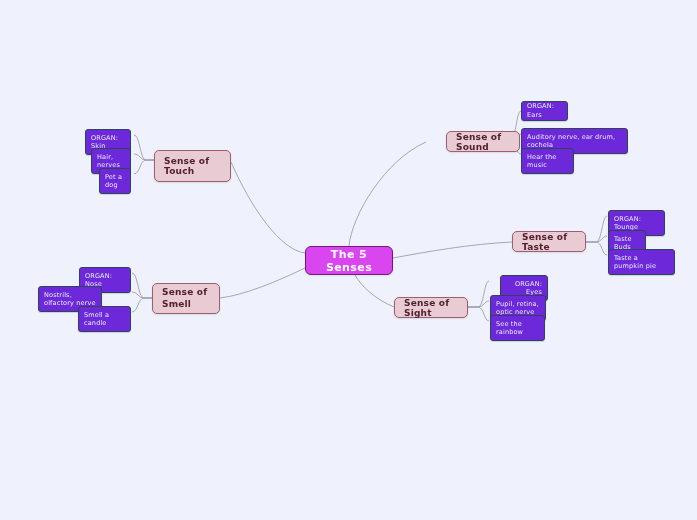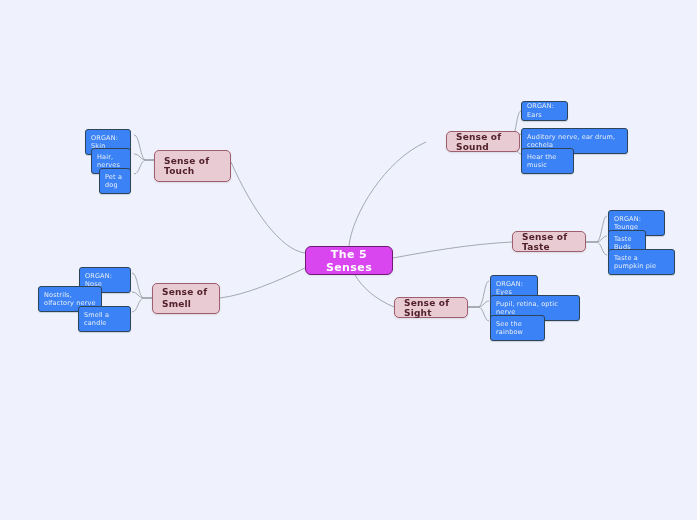--- a/index.html
+++ b/index.html
@@ -62,21 +62,21 @@
   .branch.center-text {
     justify-content: center;
   }
   .branch.two-line {
     line-height: 1.28;
     align-items: center;
   }
 
   
   .leaf {
-    background: #3b82f6;
+    background: #6d28d9;
     border: 1px solid #2d4459;
     border-radius: 3px;
     color: #e7eef4;
     font-size: 6.5px;
     letter-spacing: 0.15px;
     padding: 12px 5px;
     box-shadow: 0 1px 1px rgba(40,60,80,0.18);
   }
   .leaf.right-side {
     justify-content: flex-start;
@@ -174,24 +174,24 @@
       </div>
       <div class="node leaf right-side" style="left: 608px; top: 230px; width: 38px; height: 12px;">
         <span class="leaf-text">Taste Buds</span>
       </div>
       <div class="node leaf right-side" style="left: 608px; top: 249px; width: 67px; height: 12px;">
         <span class="leaf-text">Taste a pumpkin pie</span>
       </div>
       <div class="node branch center-text" style="left: 394px; top: 297px; width: 74px; height: 21px;">
         <span class="leaf-text">Sense of Sight</span>
       </div>
-      <div class="node leaf right-side" style="left: 490px; top: 275px; width: 48px; height: 12px;">
+      <div class="node leaf right-side" style="left: 500px; top: 275px; width: 48px; height: 12px; text-align: right;">
         <span class="leaf-text">ORGAN: Eyes</span>
       </div>
-      <div class="node leaf right-side" style="left: 490px; top: 295px; width: 90px; height: 12px;">
+      <div class="node leaf right-side" style="left: 490px; top: 295px; width: 56px; height: 12px;">
         <span class="leaf-text">Pupil, retina, optic nerve</span>
       </div>
       <div class="node leaf right-side" style="left: 490px; top: 315px; width: 55px; height: 12px;">
         <span class="leaf-text">See the rainbow</span>
       </div>
       <div class="node branch two-line" style="left: 152px; top: 283px; width: 68px; height: 31px;">
         <span class="leaf-text">Sense of
 Smell</span>
       </div>
       <div class="node leaf left-side" style="left: 79px; top: 267px; width: 52px; height: 12px; align-items: center;">

